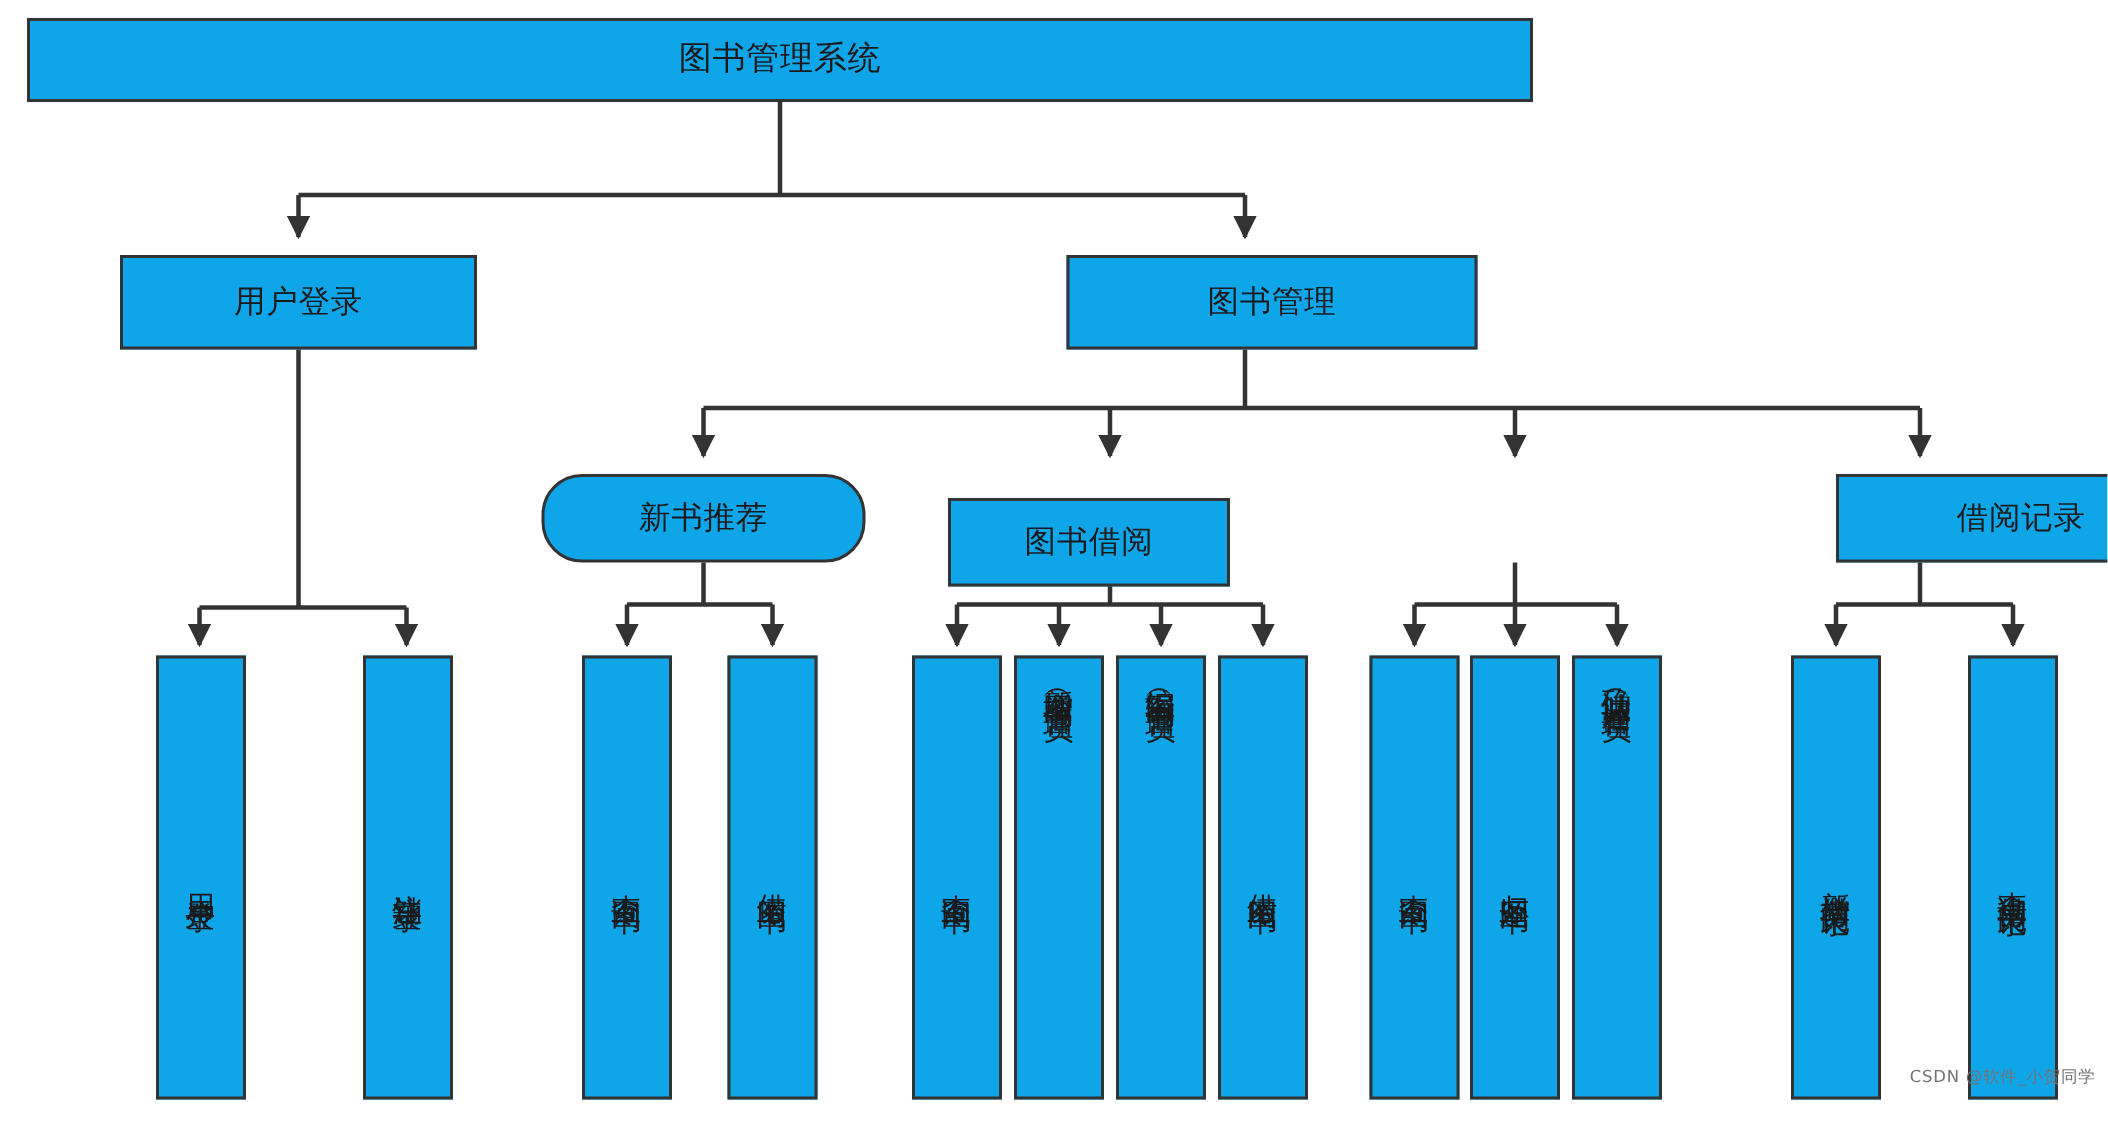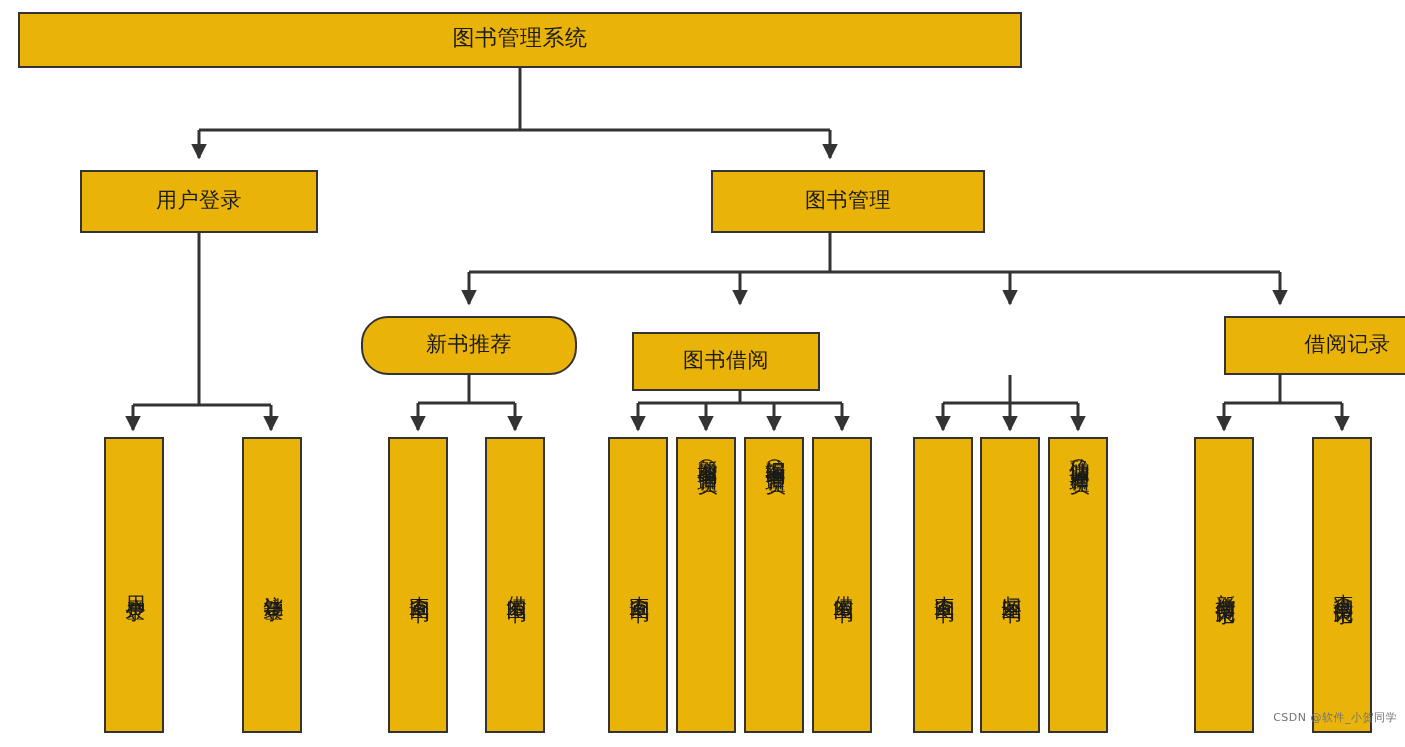--- a/index.html
+++ b/index.html
@@ -22,26 +22,25 @@
     left: 0;
     top: 0;
     width: 1405px;
     height: 747px;
     pointer-events: none;
   }
   .node {
     position: absolute;
     box-sizing: border-box;
     border: 2.5px solid #333333;
-    background: #eab308;
+    background: #0ea5e9;
     display: flex;
     align-items: center;
     justify-content: center;
     color: #1a1a1a;
-    font-family: Liberation Mono, monospace;
   }
   .node .label {
     display: block;
     text-align: center;
     line-height: 1.12;
     white-space: nowrap;
   }
   .node.horiz .label {
     font-size: 21px;
     letter-spacing: 0.5px;

